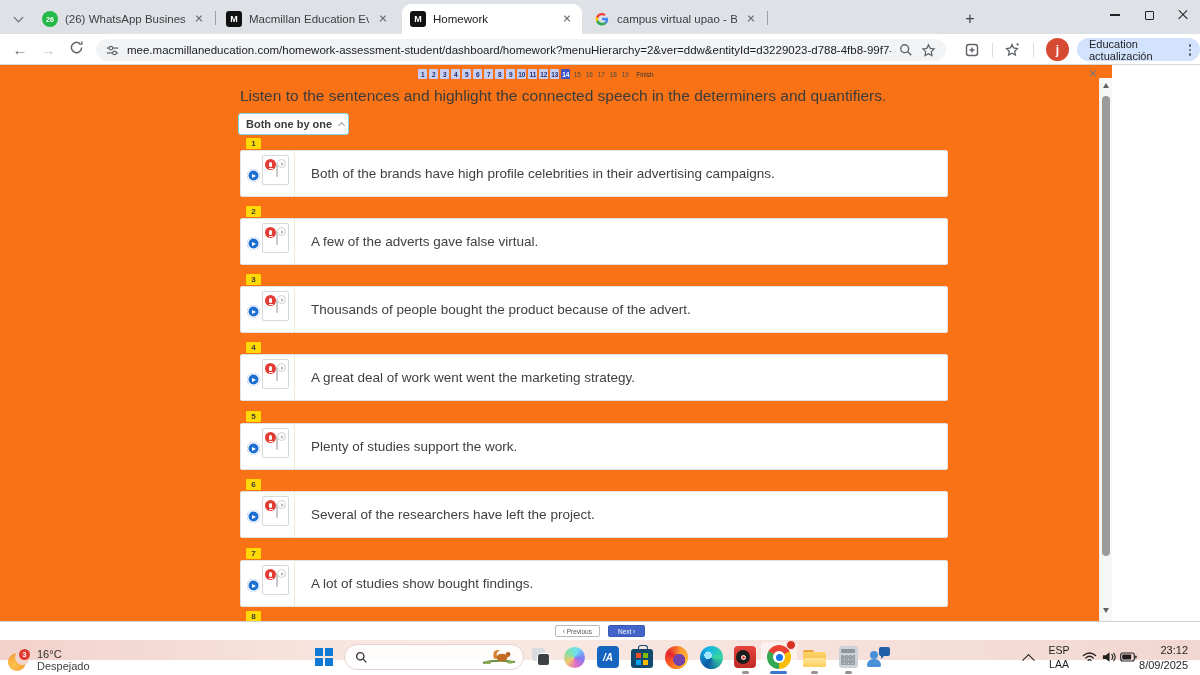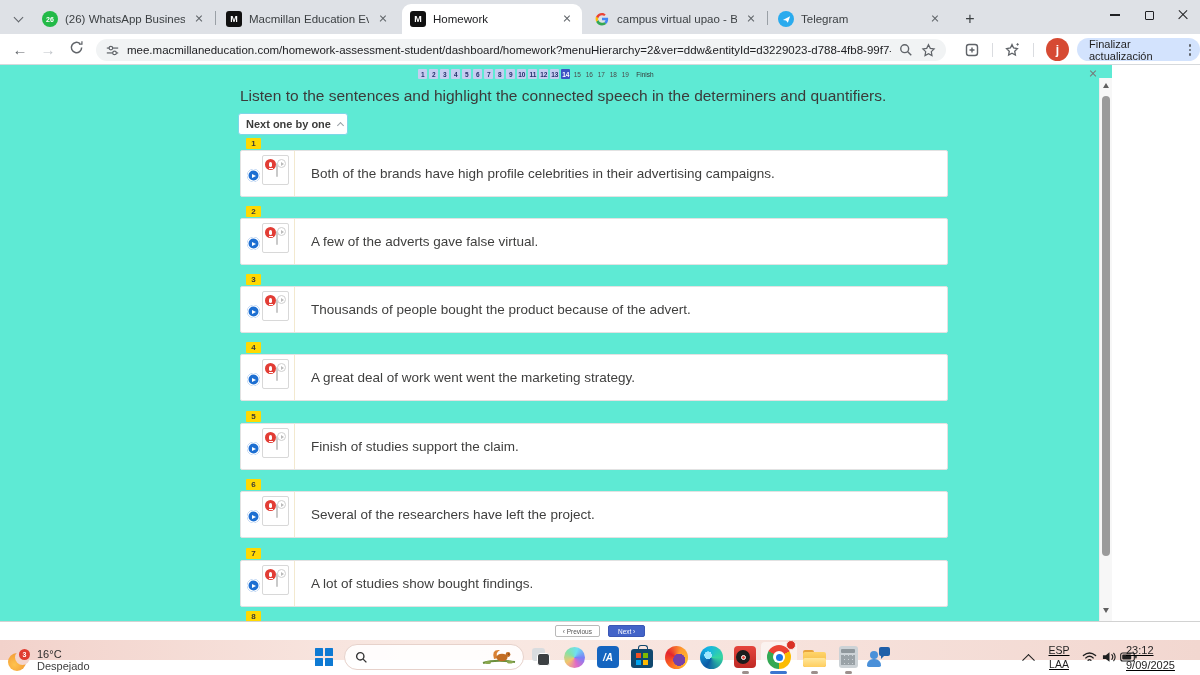--- a/index.html
+++ b/index.html
@@ -37,21 +37,21 @@
   .omnibox { position:absolute; left:96px; top:5px; width:850px; height:22px; background:#f1f3f4; border-radius:12px; display:flex; align-items:center; padding:0 10px; gap:8px; }
   .omnibox .url { flex:1; font-size:11.5px; color:#202124; white-space:nowrap; overflow:hidden; }
   .tbicon { position:absolute; top:7px; width:18px; height:18px; display:flex; align-items:center; justify-content:center; }
   .vsep { position:absolute; top:9px; width:1px; height:14px; background:#dadce0; }
   .avatar { position:absolute; left:1046px; top:4px; width:23px; height:23px; border-radius:50%; background:#d64a33; color:#fff; font-size:12px; font-weight:bold; display:flex; align-items:center; justify-content:center; }
   .updatepill { position:absolute; left:1077px; top:4px; height:23px; background:#d3e3fd; border-radius:12px; padding:0 12px; font-size:11px; color:#1f1f1f; display:flex; align-items:center; }
   .kebab { position:absolute; left:1184px; top:7px; width:12px; height:18px; display:flex; flex-direction:column; align-items:center; justify-content:center; gap:2px; }
   .kebab i { width:2.6px; height:2.6px; background:#5f6368; border-radius:50%; }
 
   
-  .content { position:absolute; top:65px; left:0; width:1112px; height:556px; background:#5eead4; overflow:hidden; }
+  .content { position:absolute; top:65px; left:0; width:1112px; height:556px; background:#f97316; overflow:hidden; }
   .pager { position:absolute; top:4px; left:0; right:40px; display:flex; justify-content:center; align-items:center; gap:2px; }
   .pg { font-size:6.5px; color:#4a4a4a; }
   .pg.box { width:9px; height:10px; background:#c6cdf1; color:#25306b; font-weight:bold; display:flex; align-items:center; justify-content:center; border-radius:1px; }
   .pg.box.active { background:#3c52c4; color:#fff; }
   .pg.plain { width:10px; text-align:center; }
   .pg.finish { margin-left:4px; color:#333; }
   .strip-close { position:relative; width:10px; height:10px; position:absolute; right:14px; top:4px; }
   .strip-close::before,.strip-close::after { content:""; position:absolute; left:1px; top:4.4px; width:8px; height:1.2px; background:#777; }
   .strip-close::before { transform:rotate(45deg); } .strip-close::after { transform:rotate(-45deg); }
   .instruction { position:absolute; left:240px; top:22px; font-size:15.5px; color:#3b3b3a; }
@@ -126,21 +126,21 @@
       background:linear-gradient(#9aa2a7,#9aa2a7); background-size:4px 4px;
       background-image:repeating-linear-gradient(90deg,#9aa2a7 0 3px,transparent 3px 5.5px),repeating-linear-gradient(0deg,#9aa2a7 0 3px,transparent 3px 5.5px); }
   .people { position:relative; width:24px; height:22px; }
   .people .head { position:absolute; left:4px; top:5px; width:8px; height:8px; border-radius:50%; background:#4a90d9; }
   .people .body { position:absolute; left:1px; top:13px; width:14px; height:8px; border-radius:7px 7px 2px 2px; background:#4a90d9; }
   .people .bubble { position:absolute; right:0; top:1px; width:11px; height:9px; background:#1f5fa8; border-radius:2px; }
   .people .bubble::after { content:""; position:absolute; left:2px; bottom:-3px; border-left:3px solid #1f5fa8; border-bottom:3px solid transparent; }
   .runline { position:absolute; top:31px; width:7px; height:3px; border-radius:2px; background:#9c8f8c; }
   .runline.active { width:17px; background:#3b76d0; }
   .chevup { width:9px; height:9px; border-left:1.7px solid #1f1f1f; border-top:1.7px solid #1f1f1f; transform:rotate(45deg) translate(2px,2px); }
-  .trayblock { position:absolute; top:2px; height:31px; display:flex; flex-direction:column; align-items:center; justify-content:center;text-decoration:underline; }
+  .trayblock { position:absolute; top:2px; height:31px; display:flex; flex-direction:column; align-items:center; justify-content:center; }
   .lang { font-size:10.5px; color:#1f1f1f; line-height:1.25; text-align:center; }
   .clock { font-size:11px; color:#1f1f1f; line-height:1.3; text-align:right; }
 </style>
 </head>
 <body>
 
 <div class="screen">
 
   <div class="tabstrip">
     <div class="tabsearch">
@@ -169,29 +169,20 @@
             <path fill="#4285f4" d="M45 24c0-1.6-.1-2.8-.4-4H24v8h12c-.3 2.2-1.7 5-4.8 7l7.3 5.7C42.9 36.6 45 30.9 45 24z"></path>
             <path fill="#34a853" d="M24 46c6 0 11-2 14.5-5.3l-7.3-5.7C29.4 36.3 27 37 24 37c-5.9 0-10.9-3.9-12.7-9.3l-7.5 5.8C7.3 40.9 15 46 24 46z"></path>
             <path fill="#fbbc05" d="M11.3 27.7A13.6 13.6 0 0 1 10.6 24c0-1.3.2-2.5.6-3.7l-7.5-5.8A22 22 0 0 0 2 24c0 3.5.8 6.9 2.3 9.8z"></path>
             <path fill="#ea4335" d="M24 11c3.6 0 6 1.5 7.4 2.8l5.4-5.3C33.5 5.3 30 3 24 3 15 3 7.3 8.1 3.8 15.5l7.5 5.8C13.1 15 18.1 11 24 11z"></path>
           </svg>
         </span>
       <span class="title">campus virtual upao - Buscar co</span>
       <span class="xicon"></span>
     </div>
     <span class="tabsep" style="left:767px"></span>
-    <div class="tab" style="left:770px">
-      <span class="favicon fav-tg">
-          <svg width="9" height="9" viewBox="0 0 10 10">
-            <path d="M1 5.5 L9 1.5 6.5 8.5 4.5 6 Z" fill="#fff"></path>
-          </svg>
-        </span>
-      <span class="title">Telegram</span>
-      <span class="xicon"></span>
-    </div>
     <div class="newtab">+</div>
 
     <div class="winctl" style="right:68px">
         <i class="ic-min"></i>
       </div>
     <div class="winctl" style="right:34px">
         <i class="ic-max"></i>
       </div>
     <div class="winctl" style="right:0">
         <i class="ic-close"></i>
@@ -231,21 +222,21 @@
     </div>
     <span class="vsep" style="left:992px"></span>
     <div class="tbicon" style="left:1003px">
       <svg width="16" height="16" viewBox="0 0 16 16" fill="none" stroke="#5f6368" stroke-width="1.3">
           <path d="M8 2.6 L9.6 6 13.4 6.6 10.7 9.2 11.4 13 8 11.2 4.6 13 5.3 9.2 2.6 6.6 6.4 6 Z"></path>
           <path d="M13.6 1.2 v2.4 M12.4 2.4 h2.4" stroke-width="1"></path>
         </svg>
     </div>
     <span class="vsep" style="left:1033px"></span>
     <div class="avatar">j</div>
-    <div class="updatepill">Finalizar actualización</div>
+    <div class="updatepill">Education actualización</div>
     <div class="kebab">
         <i></i>
         <i></i>
         <i></i>
       </div>
   </div>
 
   <div class="content">
 
     <div class="pager">
@@ -267,21 +258,21 @@
       <span class="pg plain">16</span>
       <span class="pg plain">17</span>
       <span class="pg plain">18</span>
       <span class="pg plain">19</span>
       <span class="pg finish">Finish</span>
     </div>
     <span class="strip-close"></span>
 
     <div class="instruction">Listen to the sentences and highlight the connected speech in the determiners and quantifiers.</div>
     <button class="showbtn">
-      <span>Next one by one</span>
+      <span>Both one by one</span>
       <i class="caret"></i>
     </button>
 
     <div class="item" style="top:73px">
       <span class="badge">1</span>
       <div class="card">
         <button class="play">
             <i class="tri"></i>
           </button>
         <div class="rec">
@@ -367,21 +358,21 @@
         <div class="rec">
           <button class="recbtn">
               <i class="mic"></i>
             </button>
           <span class="slider"></span>
           <button class="miniplay">
               <i class="tri2"></i>
             </button>
         </div>
         <span class="vdiv"></span>
-        <div class="sentence">Finish of studies support the claim.</div>
+        <div class="sentence">Plenty of studies support the work.</div>
       </div>
     </div>
 
     <div class="item" style="top:414px">
       <span class="badge">6</span>
       <div class="card">
         <button class="play">
             <i class="tri"></i>
           </button>
         <div class="rec">
@@ -565,19 +556,19 @@
       </svg>
     </div>
     <div class="tb-abs" style="left:1116px">
       <svg width="17" height="10" viewBox="0 0 17 10">
         <rect x="0.7" y="1" width="13.6" height="8" rx="2" fill="none" stroke="#1f1f1f" stroke-width="1.1"></rect>
         <rect x="2.2" y="2.5" width="9" height="5" rx="1" fill="#1f1f1f"></rect>
         <rect x="15.2" y="3.5" width="1.4" height="3" rx="0.7" fill="#1f1f1f"></rect>
       </svg>
     </div>
 
-    <div class="trayblock" style="right:12px;width:62px;align-items:flex-start">
+    <div class="trayblock" style="right:12px;width:62px;align-items:flex-end">
       <span class="clock">23:12</span>
-      <span class="clock">9/09/2025</span>
+      <span class="clock">8/09/2025</span>
     </div>
   </div>
 
 </div>
 
 </body></html>

